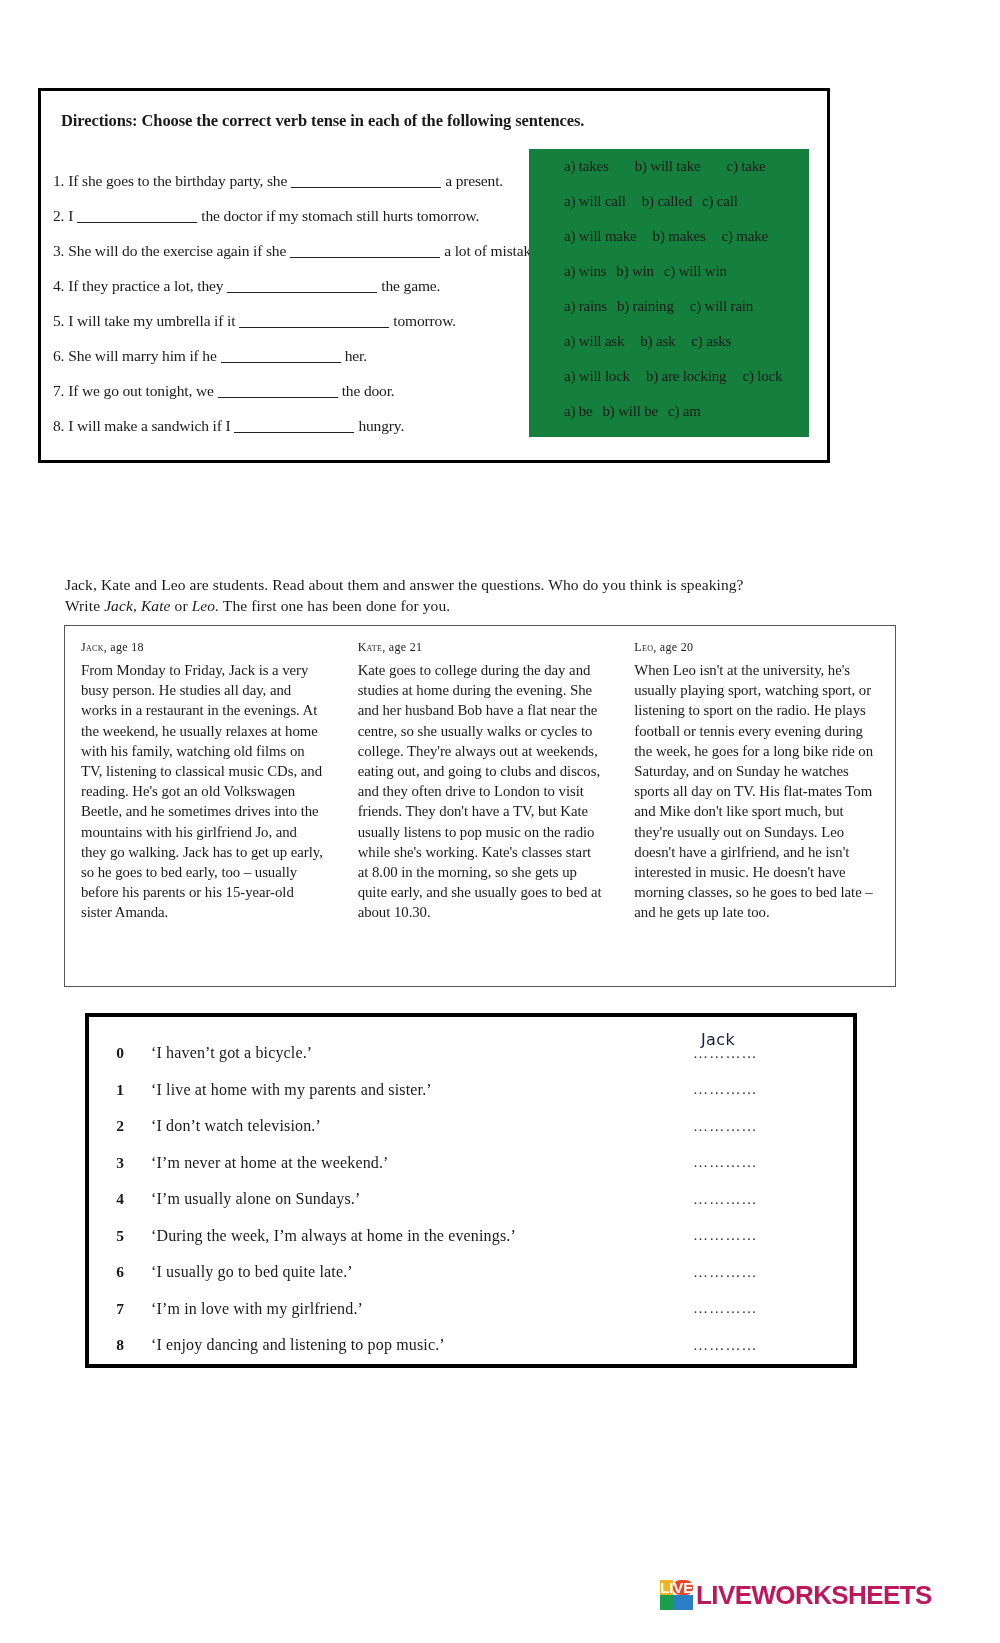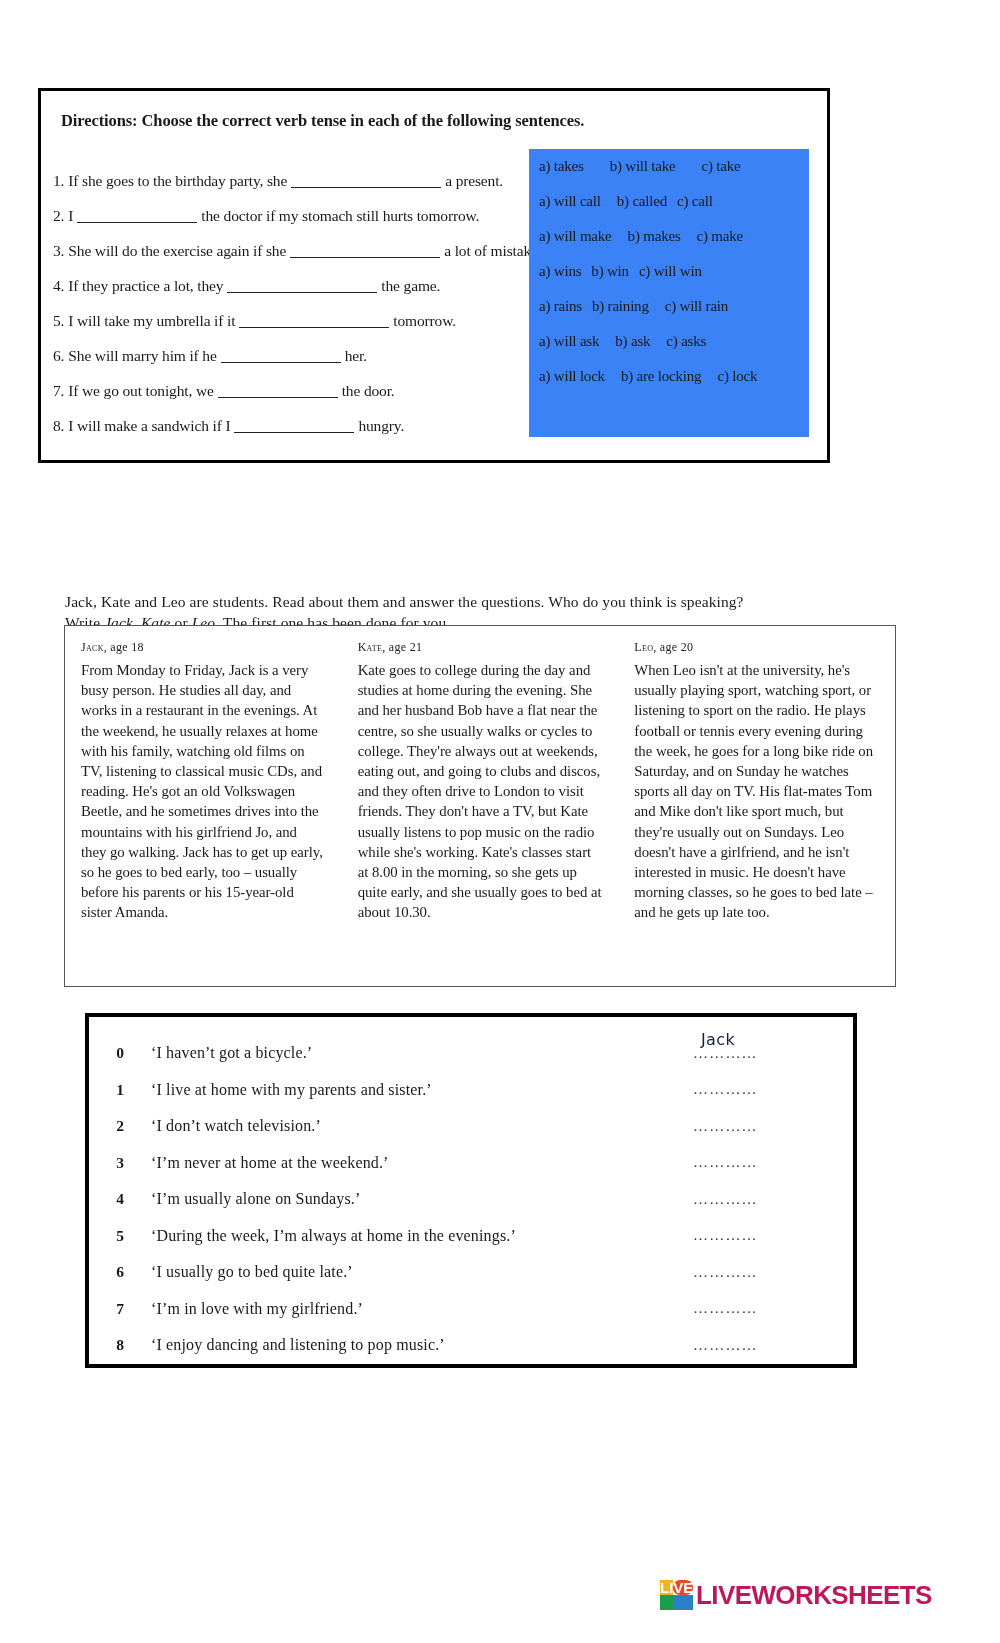--- a/index.html
+++ b/index.html
@@ -60,41 +60,42 @@
   }
   .bl-lg { width: 150px; }
   .bl-md { width: 120px; }
 
   #options-panel {
     position: absolute;
     right: 18px;
     top: 58px;
     width: 280px;
     height: 288px;
-    background: #3b82f6;
+    background: #15803d;
+    padding-left: 25px;
   }
   .opt-row {
     height: 35px;
     display: flex;
     align-items: center;
     padding-left: 10px;
     font-size: 15px;
     white-space: nowrap;
     letter-spacing: -0.2px;
   }
   .opt-item { display: inline-block; }
   .opt-sp-wide { margin-right: 26px; }
   .opt-sp-med { margin-right: 16px; }
   .opt-sp-sm { margin-right: 10px; }
 
   
   #reading-intro {
     position: absolute;
     left: 65px;
-    top: 591px;
+    top: 574px;
     width: 860px;
     font-size: 15.5px;
     line-height: 21px;
     letter-spacing: 0.1px;
   }
   #reading-intro i { font-style: italic; }
 
   
   #profiles-box {
     position: absolute;
@@ -308,20 +309,25 @@
     <div class="opt-row">
       <span class="opt-item opt-sp-med">a) will ask</span>
       <span class="opt-item opt-sp-med">b) ask</span>
       <span class="opt-item">c) asks</span>
     </div>
     <div class="opt-row">
       <span class="opt-item opt-sp-med">a) will lock</span>
       <span class="opt-item opt-sp-med">b) are locking</span>
       <span class="opt-item">c) lock</span>
     </div>
+    <div class="opt-row">
+      <span class="opt-item opt-sp-sm">a) be</span>
+      <span class="opt-item opt-sp-sm">b) will be</span>
+      <span class="opt-item">c) am</span>
+    </div>
   </div>
 </div>
 
 <div id="reading-intro">
   <div>Jack, Kate and Leo are students. Read about them and answer the questions. Who do you think is speaking?</div>
   <div>
     <span>Write </span><i>Jack, Kate</i><span> or </span><i>Leo.</i><span> The first one has been done for you.</span>
   </div>
 </div>
 

